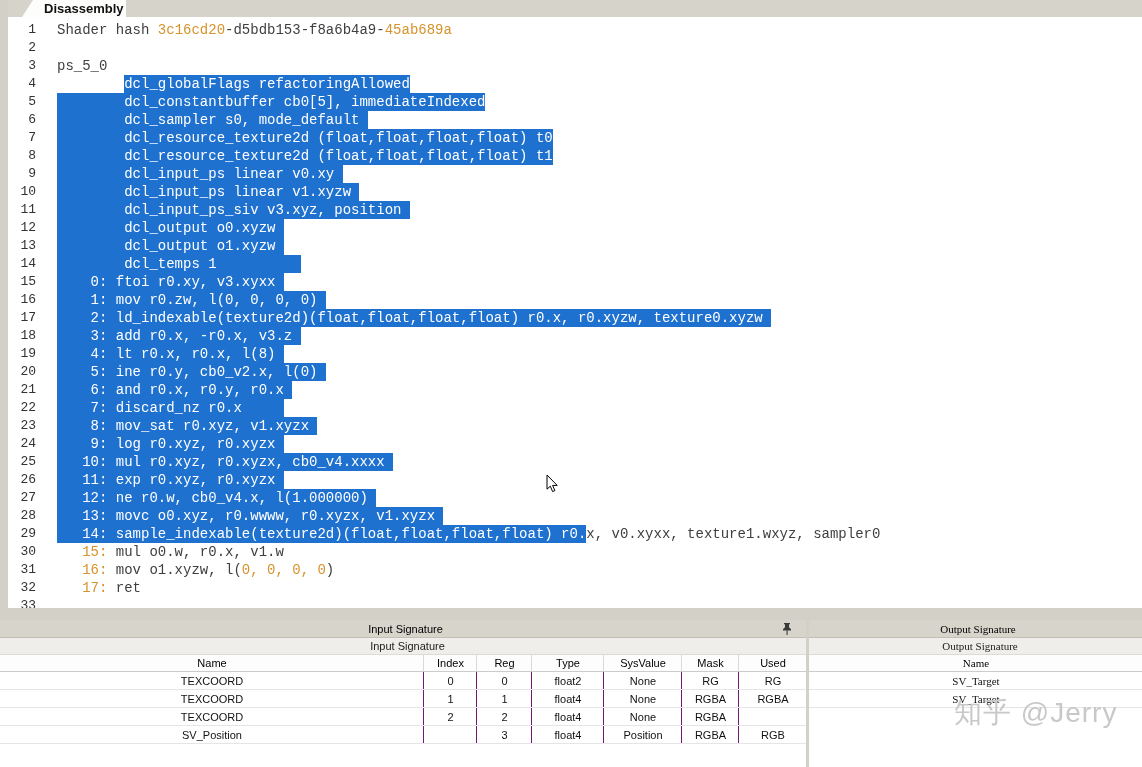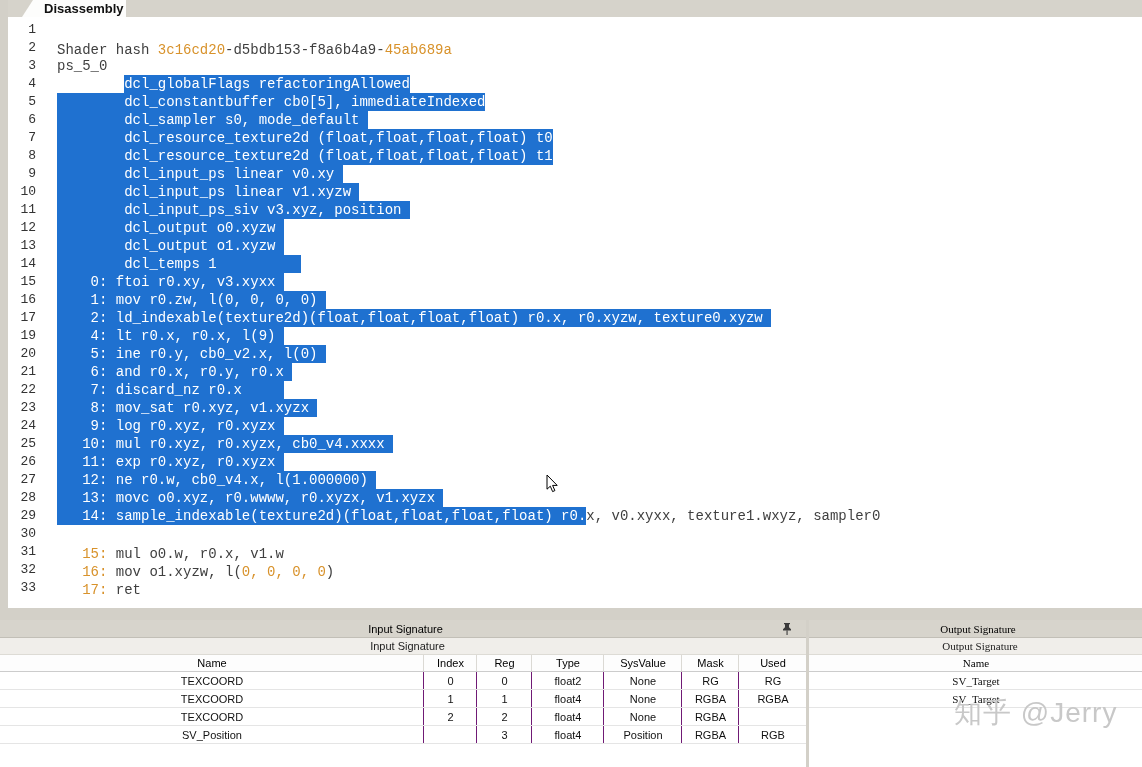--- a/index.html
+++ b/index.html
@@ -15,21 +15,21 @@
 
   
   .editor { position:absolute; left:8px; top:17px; width:1134px; height:591px; background:#ffffff;
             overflow:hidden; padding-top:4px; }
   .code-row { display:flex; height:18px; line-height:18px; white-space:pre; }
   .ln { width:28px; text-align:right; font-family:"Liberation Mono", monospace; font-size:13px;
         color:#333333; flex:none; }
   .code { padding-left:21px; font-family:"Liberation Mono", monospace; font-size:14px; color:#3f3f3f; }
   .code span { display:inline-block; height:18px; line-height:18px; white-space:pre; }
   .tok-n { color:#3f3f3f; }
-  .tok-o { color:#d8922b;margin-top:20px; }
+  .tok-o { color:#d8922b; }
   .sel { background:#1f71d0; color:#ffffff !important; }
 
   
   .panel { position:absolute; top:620px; height:147px; background:#ffffff;text-align:center; }
   #panel-left { left:0; width:806px; }
   #panel-right { left:809px; width:333px;font-family:Liberation Serif, serif; }
   .panel-title { position:relative; height:18px; background:#d7d4cc; border-bottom:1px solid #c2bfb7;
                  font-size:11px; color:#000; line-height:18px; padding-left:5px; }
   .panel-sub { height:17px; background:#f0eeea; border-bottom:1px solid #dddbd5;
                font-size:11px; color:#222; line-height:17px; padding-left:9px; }
@@ -73,21 +73,22 @@
         <div class="code-row"><span class="ln">8</span><span class="code"><span class="tok-n sel">        dcl_resource_texture2d (float,float,float,float) t1</span></span></div>
         <div class="code-row"><span class="ln">9</span><span class="code"><span class="tok-n sel">        dcl_input_ps linear v0.xy </span></span></div>
         <div class="code-row"><span class="ln">10</span><span class="code"><span class="tok-n sel">        dcl_input_ps linear v1.xyzw </span></span></div>
         <div class="code-row"><span class="ln">11</span><span class="code"><span class="tok-n sel">        dcl_input_ps_siv v3.xyz, position </span></span></div>
         <div class="code-row"><span class="ln">12</span><span class="code"><span class="tok-n sel">        dcl_output o0.xyzw </span></span></div>
         <div class="code-row"><span class="ln">13</span><span class="code"><span class="tok-n sel">        dcl_output o1.xyzw </span></span></div>
         <div class="code-row"><span class="ln">14</span><span class="code"><span class="tok-n sel">        dcl_temps 1          </span></span></div>
         <div class="code-row"><span class="ln">15</span><span class="code"><span class="tok-n sel">    0: ftoi r0.xy, v3.xyxx </span></span></div>
         <div class="code-row"><span class="ln">16</span><span class="code"><span class="tok-n sel">    1: mov r0.zw, l(0, 0, 0, 0) </span></span></div>
         <div class="code-row"><span class="ln">17</span><span class="code"><span class="tok-n sel">    2: ld_indexable(texture2d)(float,float,float,float) r0.x, r0.xyzw, texture0.xyzw </span></span></div>
-        <div class="code-row"><span class="ln">19</span><span class="code"><span class="tok-n sel">    4: lt r0.x, r0.x, l(9) </span></span></div>
+        <div class="code-row"><span class="ln">18</span><span class="code"><span class="tok-n sel">    3: add r0.x, -r0.x, v3.z </span></span></div>
+        <div class="code-row"><span class="ln">19</span><span class="code"><span class="tok-n sel">    4: lt r0.x, r0.x, l(8) </span></span></div>
         <div class="code-row"><span class="ln">20</span><span class="code"><span class="tok-n sel">    5: ine r0.y, cb0_v2.x, l(0) </span></span></div>
         <div class="code-row"><span class="ln">21</span><span class="code"><span class="tok-n sel">    6: and r0.x, r0.y, r0.x </span></span></div>
         <div class="code-row"><span class="ln">22</span><span class="code"><span class="tok-n sel">    7: discard_nz r0.x     </span></span></div>
         <div class="code-row"><span class="ln">23</span><span class="code"><span class="tok-n sel">    8: mov_sat r0.xyz, v1.xyzx </span></span></div>
         <div class="code-row"><span class="ln">24</span><span class="code"><span class="tok-n sel">    9: log r0.xyz, r0.xyzx </span></span></div>
         <div class="code-row"><span class="ln">25</span><span class="code"><span class="tok-n sel">   10: mul r0.xyz, r0.xyzx, cb0_v4.xxxx </span></span></div>
         <div class="code-row"><span class="ln">26</span><span class="code"><span class="tok-n sel">   11: exp r0.xyz, r0.xyzx </span></span></div>
         <div class="code-row"><span class="ln">27</span><span class="code"><span class="tok-n sel">   12: ne r0.w, cb0_v4.x, l(1.000000) </span></span></div>
         <div class="code-row"><span class="ln">28</span><span class="code"><span class="tok-n sel">   13: movc o0.xyz, r0.wwww, r0.xyzx, v1.xyzx </span></span></div>
         <div class="code-row"><span class="ln">29</span><span class="code"><span class="tok-n sel">   14: sample_indexable(texture2d)(float,float,float,float) r0.</span><span class="tok-n">x, v0.xyxx, texture1.wxyz, sampler0</span></span></div>

